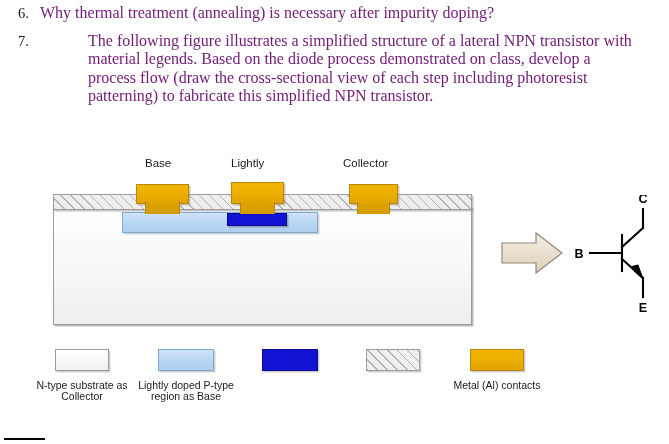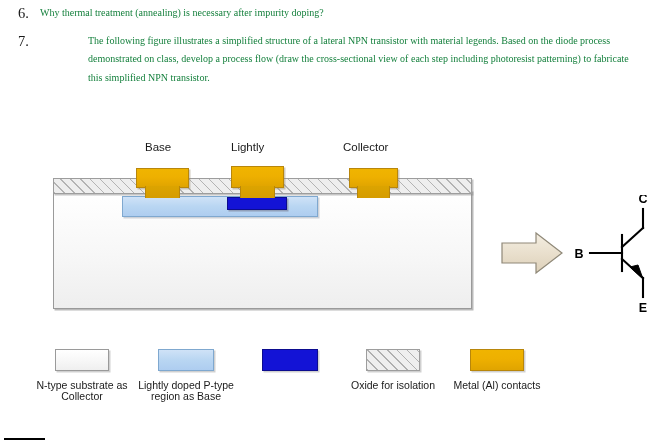--- a/index.html
+++ b/index.html
@@ -4,25 +4,25 @@
 <style>
   html,body{margin:0;padding:0;}
   body{
     width:669px;height:444px;background:#ffffff;position:relative;overflow:hidden;
     font-family:"Liberation Serif",serif;
   }
   
   .qlist{position:absolute;left:18px;top:4px;width:620px;}
   .qrow{display:flex;align-items:flex-start;margin-bottom:9px;}
   .qnum{width:22px;flex:0 0 22px;font-size:14.5px;line-height:18.5px;color:#1a1a1a;text-align:left;}
-  .qtext{font-size:10px;line-height:18.5px;color:#15803d;}
+  .qtext{font-size:16px;line-height:18.5px;color:#701a75;}
   .q7 .qtext{width:590px;margin-left:48px;}
 
   
-  #figure{position:absolute;left:0;top:124px;width:537px;height:200px;}
+  #figure{position:absolute;left:0;top:140px;width:537px;height:200px;}
   .xlabel{position:absolute;font-family:"Liberation Sans",sans-serif;font-size:11.5px;color:#1a1a1a;
           white-space:nowrap;}
 
   .substrate{position:absolute;left:53px;top:194px;width:419px;height:119px;
     background:linear-gradient(180deg,#ffffff 0%,#f7f7f7 55%,#eeeeee 100%);
     border:1px solid #9a9a9a;box-sizing:border-box;
     box-shadow:1.5px 1.5px 0 rgba(130,130,130,.55);}
 
   .oxide{position:absolute;left:53px;top:182px;width:419px;height:16px;
     background:#eeeeee;border:1px solid #9d9d9d;box-sizing:border-box;
@@ -157,21 +157,20 @@
   </div>
 
   <div class="lgitem" style="left:238px;top:9px;width:104px;">
     <div class="lgsw sw-n" style="width:56px;"></div>
   </div>
 
   <div class="lgitem" style="left:344px;top:9px;width:98px;">
     <div class="lgsw sw-ox" style="width:54px;">
       <div class="hatch"></div>
     </div>
-    <div class="lgtx">Oxide for isolation</div>
   </div>
 
   <div class="lgitem" style="left:448px;top:9px;width:98px;">
     <div class="lgsw sw-m" style="width:54px;"></div>
     <div class="lgtx">Metal (Al) contacts</div>
   </div>
 </div>
 
 <div id="footrule"></div>
 

